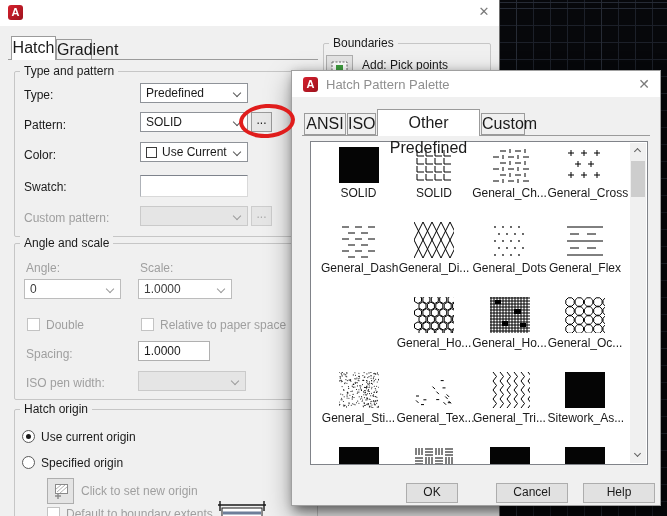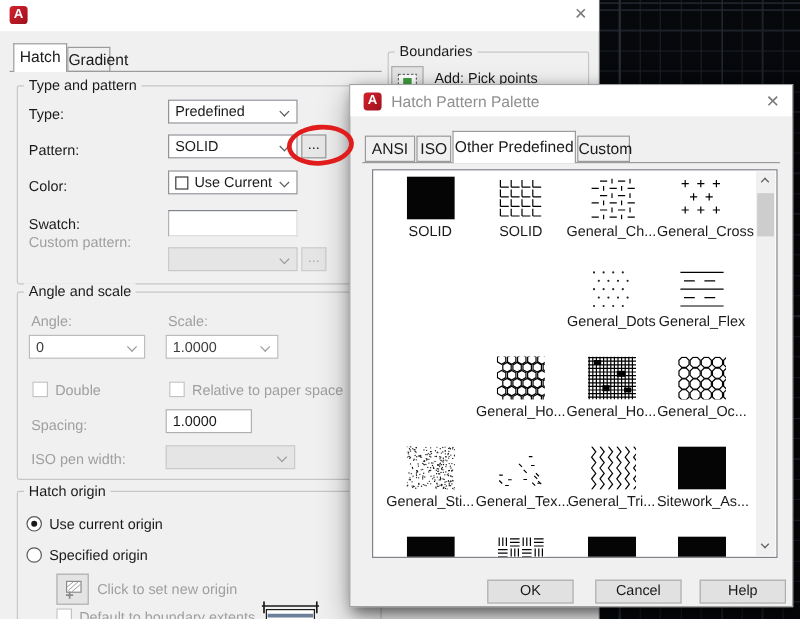--- a/index.html
+++ b/index.html
@@ -24,21 +24,21 @@
   #main-dialog .titlebar { height:26px; }
   #palette-dialog .titlebar { height:26px; }
   .dlg-title { position:absolute; color:#8f8f8f; font-size:13px; white-space:nowrap; }
   .logo { position:absolute; width:15px; height:15px; border-radius:3px;
     background:linear-gradient(135deg,#d6212e,#9d121d); color:#fff; font-weight:bold;
     font-size:11px; line-height:15px; text-align:center; }
   .close-x { position:absolute; color:#7a7a7a; font-size:13px; text-align:center; cursor:default; }
 
   
   .tab { position:absolute; background:#f0f0f0; border:1px solid #9b9b9b; text-align:center;
-    font-size:13px; color:#1a1a1a; }
+    font-size:16px; color:#1a1a1a; }
   .tab.sel { background:#ffffff; border-bottom:none; z-index:3; }
   .tabline { position:absolute; height:1px; background:#9b9b9b; z-index:1; }
 
   
   .group { position:absolute; border:1px solid #c6c6c6; border-radius:2px; }
   .legend { position:absolute; background:#f0f0f0; padding:0 4px; color:#1a1a1a; white-space:nowrap; z-index:2; }
 
   .lbl { position:absolute; white-space:nowrap; color:#1a1a1a; }
   .lbl.dis { color:#9f9f9f; }
 
@@ -117,21 +117,21 @@
     <div class="lbl" style="left:24px;top:148px;">Color:</div>
     <div class="combo" style="left:140px;top:142px;width:108px;height:20px;">
       <span class="colorsq"></span>
       <span>Use Current</span>
       <span class="chev"></span>
     </div>
 
     <div class="lbl" style="left:24px;top:180px;">Swatch:</div>
     <div class="sunken" style="left:140px;top:175px;width:108px;height:22px;"></div>
 
-    <div class="lbl dis" style="left:24px;top:195px;">Custom pattern:</div>
+    <div class="lbl dis" style="left:24px;top:211px;">Custom pattern:</div>
     <div class="combo dis" style="left:140px;top:206px;width:108px;height:20px;">
       <span class="chev soft"></span>
     </div>
     <div class="btn dis" style="left:251px;top:206px;width:21px;height:20px;line-height:14px;">...</div>
 
     <div class="group" style="left:14px;top:243px;width:304px;height:157px;"></div>
     <div class="legend" style="left:20px;top:236px;">Angle and scale</div>
 
     <div class="lbl dis" style="left:26px;top:261px;">Angle:</div>
     <div class="combo soft" style="left:24px;top:279px;width:97px;height:20px;">
@@ -236,20 +236,36 @@
             </div>
             <div class="plabel">General_Ch...</div>
           </div>
           <div class="pcell" style="left: 236.5px; top: 5px;">
             <div class="ptile">
               <svg viewBox="0 0 40 36" width="40" height="36">
                 <path d="M3 6h6M6 3v6M16 6h6M19 3v6M29 6h6M32 3v6M10 17h6M13 14v6M23 17h6M26 14v6M3 28h6M6 25v6M16 28h6M19 25v6M29 28h6M32 25v6" stroke="#000" stroke-width="1" fill="none"></path>
               </svg>
             </div>
             <div class="plabel">General_Cross</div>
+          </div>
+          <div class="pcell" style="left: 10px; top: 80px;">
+            <div class="ptile">
+              <svg viewBox="0 0 40 36" width="40" height="36">
+                <path d="M3 5h7M16 5h7M29 5h7M9 11h7M22 11h7M3 17h7M16 17h7M29 17h7M9 23h7M22 23h7M3 29h7M16 29h7M29 29h7M9 35h7M22 35h7" stroke="#000" stroke-width="1" fill="none"></path>
+              </svg>
+            </div>
+            <div class="plabel">General_Dash</div>
+          </div>
+          <div class="pcell" style="left: 85.5px; top: 80px;">
+            <div class="ptile">
+              <svg viewBox="0 0 40 36" width="40" height="36">
+                <path d="M-18 0L0 36M0 0L-18 36M-9 0L9 36M9 0L-9 36M0 0L18 36M18 0L0 36M9 0L27 36M27 0L9 36M18 0L36 36M36 0L18 36M27 0L45 36M45 0L27 36M36 0L54 36M54 0L36 36" stroke="#000" stroke-width="1" fill="none"></path>
+              </svg>
+            </div>
+            <div class="plabel">General_Di...</div>
           </div>
           <div class="pcell" style="left: 161px; top: 80px;">
             <div class="ptile">
               <svg viewBox="0 0 40 36" width="40" height="36">
                 <circle cx="5" cy="5" r="0.9" fill="#222"></circle>
                 <circle cx="13" cy="5" r="0.9" fill="#222"></circle>
                 <circle cx="21" cy="5" r="0.9" fill="#222"></circle>
                 <circle cx="29" cy="5" r="0.9" fill="#222"></circle>
                 <circle cx="9" cy="12" r="0.9" fill="#222"></circle>
                 <circle cx="17" cy="12" r="0.9" fill="#222"></circle>
@@ -679,18 +695,18 @@
         <div class="sb-btn" style="top:0;">
           <span class="sb-chev" style="top:6px;transform:rotate(-135deg);"></span>
         </div>
         <div class="sb-thumb" style="top:18px;height:36px;"></div>
         <div class="sb-btn" style="bottom:0;">
           <span class="sb-chev" style="top:4px;transform:rotate(45deg);"></span>
         </div>
       </div>
     </div>
 
-    <div class="btn win" style="left:114px;top:412px;width:72px;height:20px;">OK</div>
+    <div class="btn win" style="left:114px;top:412px;width:52px;height:20px;">OK</div>
     <div class="btn win" style="left:204px;top:412px;width:72px;height:20px;">Cancel</div>
     <div class="btn win" style="left:291px;top:412px;width:72px;height:20px;">Help</div>
   </div>
 
 </div>
 
 </body></html>

